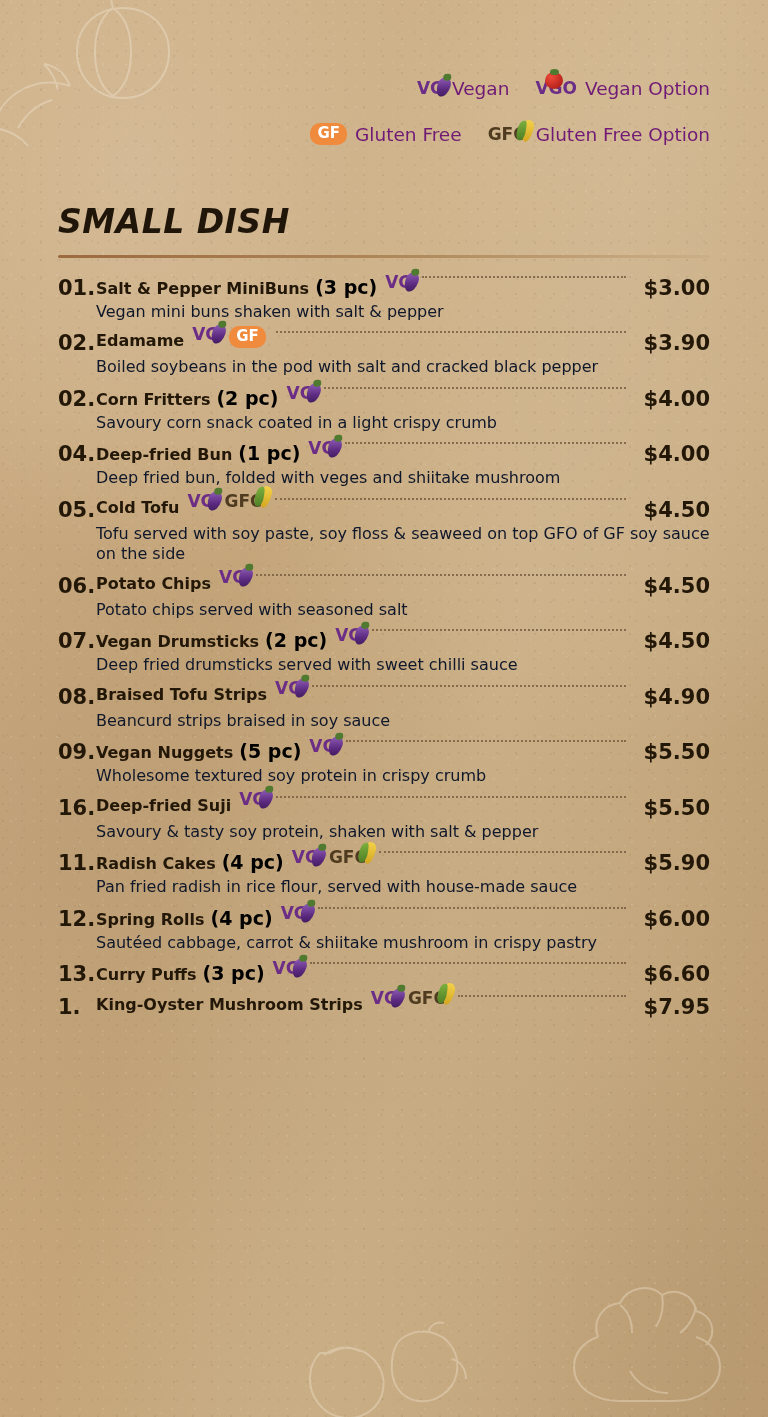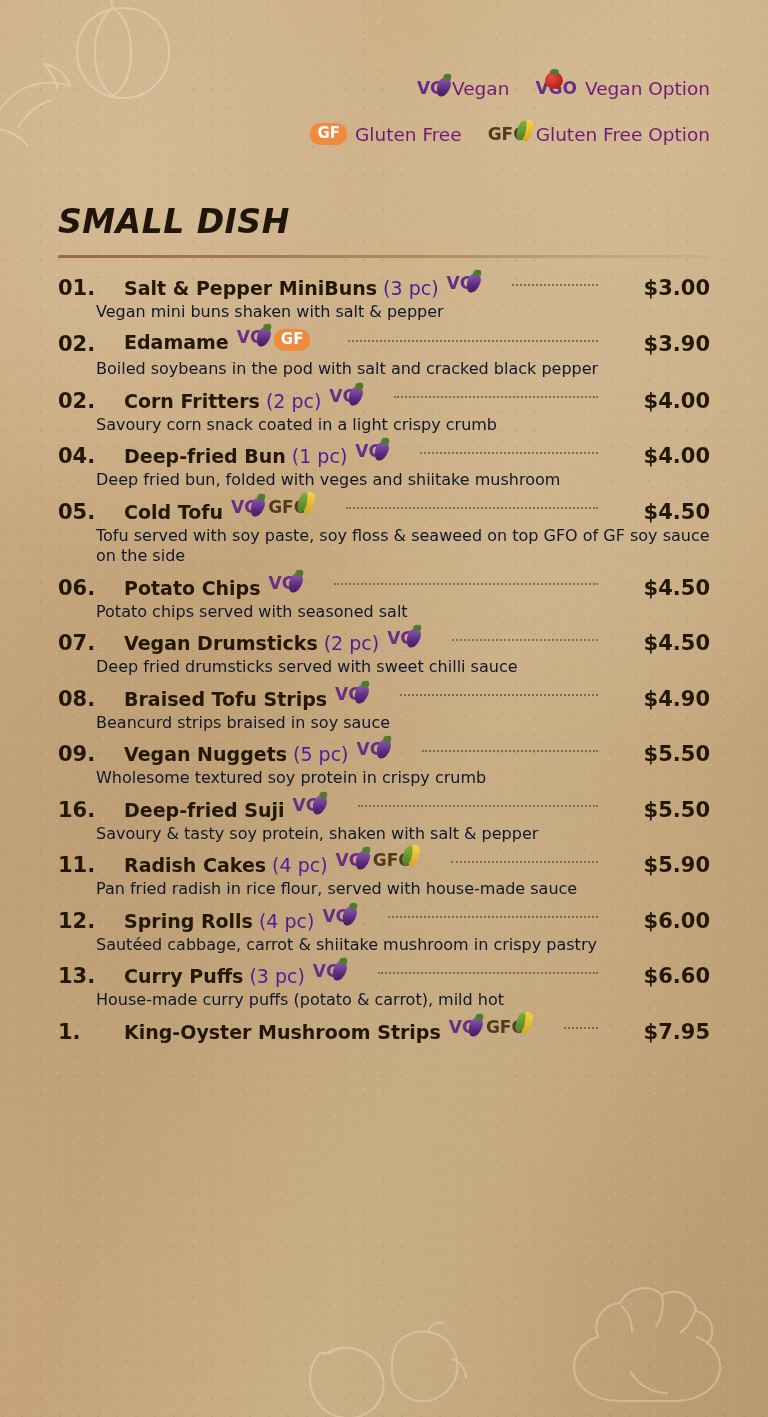--- a/index.html
+++ b/index.html
@@ -165,48 +165,47 @@
     margin: 14px 0 18px 0;
     background: linear-gradient(to right, #9c6a3f 0%, #b08a5c 55%, rgba(176,138,92,0.15) 100%);
     border-radius: 2px;
   }
 
   
   .menu-list { margin: 0; }
   .item { margin-bottom: 9px; }
   .item-top {
     display: flex;
-    align-items: center;
+    align-items: flex-start;
     width: 100%;
-    gap: 28px;
   }
   .num {
     font-size: 21px;
     font-weight: bold;
     color: #231708;
     min-width: 38px;
     flex: 0 0 auto;
     letter-spacing: 0px;
   }
   .name-wrap {
     flex: 0 0 auto;
     display: flex;
     align-items: baseline;
     gap: 6px;
     white-space: nowrap;
   }
   .name {
-    font-size: 19px;
+    font-size: 16px;
     font-weight: bold;
     color: #231708;
   }
   .qty {
     font-size: 19px;
-    color: #4c1d95;
-    font-weight: normal;
+    color: #000000;
+    font-weight: bold;
   }
   .tags {
     display: inline-flex;
     align-items: flex-start;
     gap: 10px;
     margin-left: 2px;
     transform: translateY(-6px);
   }
   .dots {
     flex: 1 1 auto;
@@ -496,21 +495,20 @@
           <span class="name-wrap">
             <span class="name">Curry Puffs</span>
             <span class="qty">(3 pc)</span>
             <span class="tags">
               <span class="badge badge-vg">VG<span class="glyph eggplant" style="right: -6px; top: -2px;"></span></span>
             </span>
           </span>
           <span class="dots"></span>
           <span class="price">$6.60</span>
         </div>
-        <div class="desc">House-made curry puffs (potato &amp; carrot), mild hot</div>
       </div>
       <div class="item">
         <div class="item-top">
           <span class="num">1.</span>
           <span class="name-wrap">
             <span class="name">King-Oyster Mushroom Strips</span>
             <span class="tags">
               <span class="badge badge-vg">VG<span class="glyph eggplant" style="right: -6px; top: -2px;"></span></span>
               <span class="badge badge-gfo">GFO<span class="glyph corn" style="right: -6px; top: -7px;"></span></span>
             </span>

